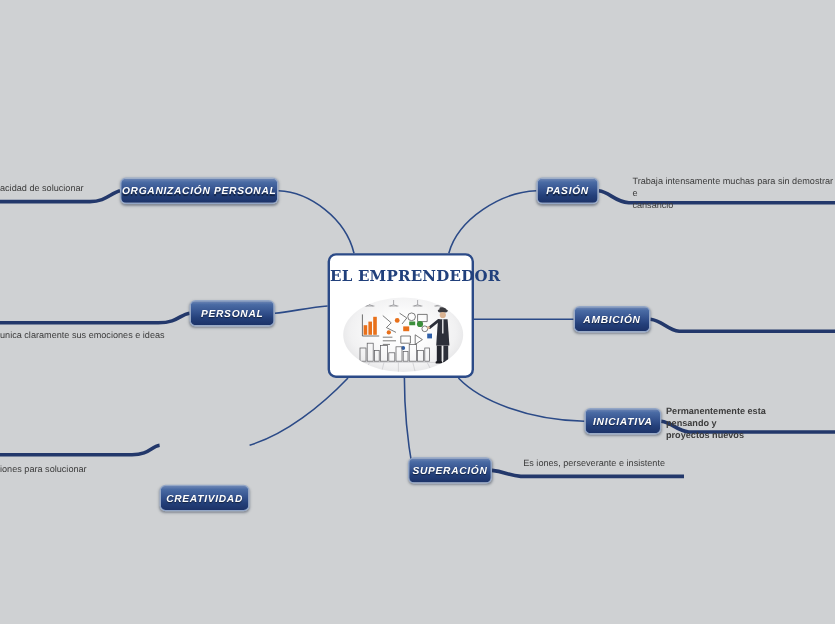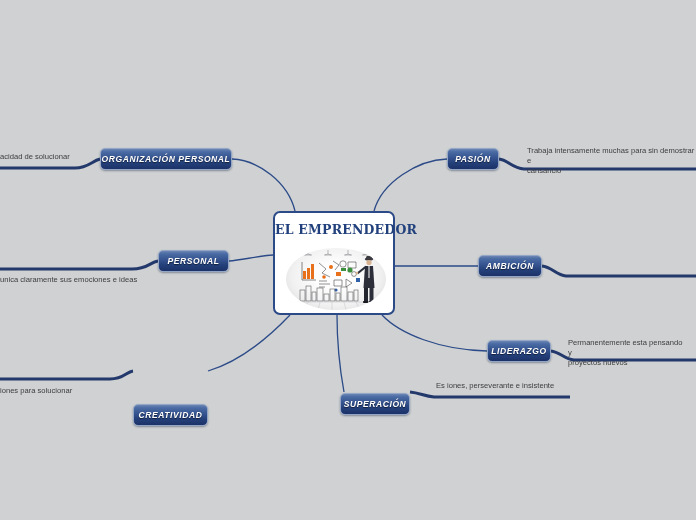--- a/index.html
+++ b/index.html
@@ -228,35 +228,35 @@
 
   <div class="branch-btn" style="left:447px; top:148px; width:52px;">
     <span>PASIÓN</span>
   </div>
 
   <div class="branch-btn" style="left:478px; top:255px; width:64px;text-align:right;">
     <span>AMBICIÓN</span>
   </div>
 
   <div class="branch-btn" style="left:487px; top:340px; width:64px;">
-    <span>LIDERAZGO</span>
-  </div>
-
-  <div class="branch-btn" style="left:340px; top:381px; width:70px;margin-top:12px;">
+    <span>INICIATIVA</span>
+  </div>
+
+  <div class="branch-btn" style="left:340px; top:381px; width:70px;">
     <span>SUPERACIÓN</span>
   </div>
 
   <div class="leaf-text left" style="left:0px; top:152px; width:96px;">acidad de solucionar</div>
 
   <div class="leaf-text left" style="left:0px; top:253px; width:152px;margin-top:22px;">unica claramente sus emociones e ideas</div>
 
   <div class="leaf-text left" style="left:0px; top:362px; width:128px;margin-top:24px;">iones para solucionar</div>
 
   <div class="leaf-text left" style="left:527px; top:146px; width:169px;">Trabaja intensamente muchas para sin demostrar e
 cansancio</div>
 
 
-  <div class="leaf-text left" style="left:568px; top:338px; width:119px;">Permanentemente esta pensando y
+  <div class="leaf-text left" style="left:555px; top:338px; width:119px;font-weight:bold;">Permanentemente esta pensando y
 proyectos nuevos</div>
 
   <div class="leaf-text left" style="left:436px; top:381px; width:140px;">Es iones, perseverante e insistente</div>
 
 </div>
 
 </body></html>

